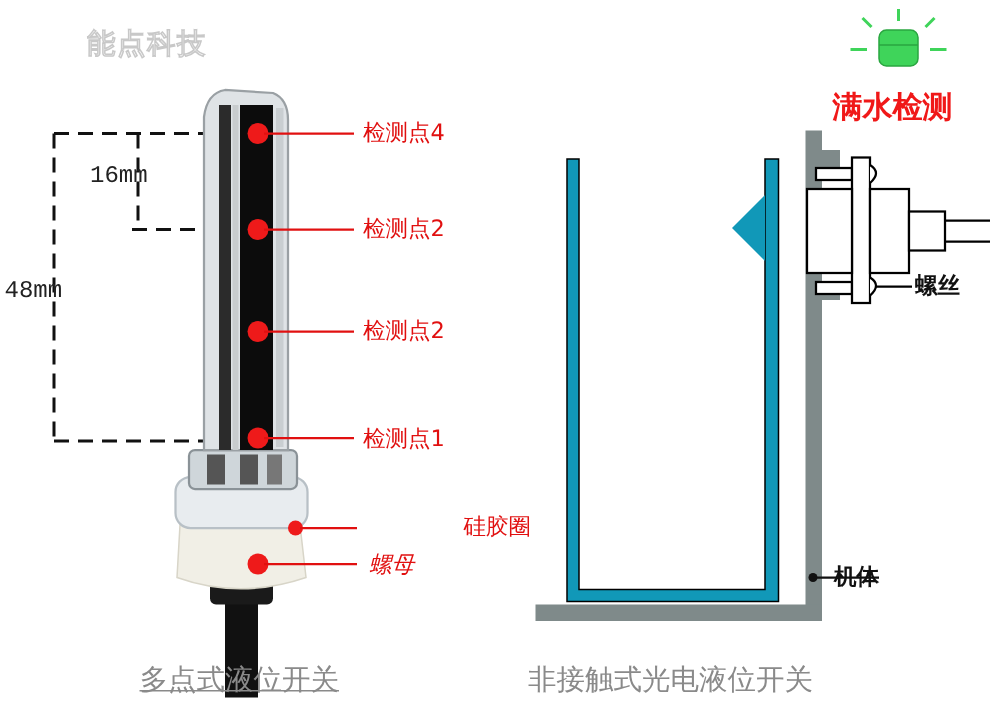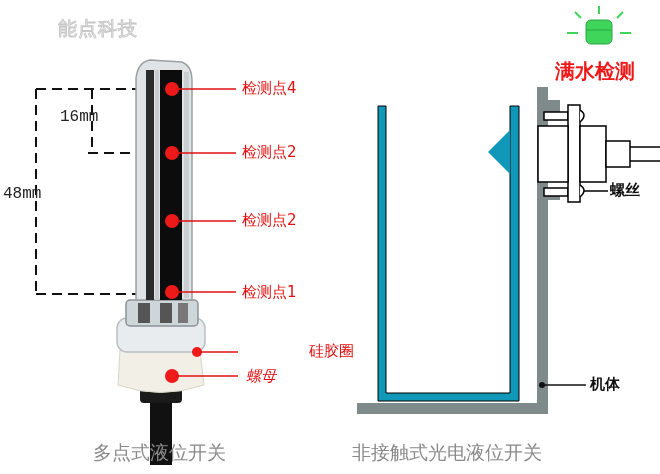--- a/index.html
+++ b/index.html
@@ -109,19 +109,19 @@
 <div class="abs dim-label" style="left:60px;top:108px;">16mm</div>
 <div class="abs dim-label" style="left:3px;top:185px;">48mm</div>
 
 <div class="abs red-label" style="left:242px;top:79px;">检测点4</div>
 <div class="abs red-label" style="left:242px;top:143px;">检测点2</div>
 <div class="abs red-label" style="left:242px;top:211px;">检测点2</div>
 <div class="abs red-label" style="left:242px;top:283px;text-align:right;">检测点1</div>
 <div class="abs red-label" style="left:264px;top:342px;margin-left:45px;">硅胶圈</div>
 <div class="abs red-label" style="left:246px;top:367px;font-style:italic;">螺母</div>
 
-<div class="abs caption" style="left:93px;top:440px;">多点式液位开关</div>
+<div class="abs caption" style="left:93px;top:440px;text-decoration:underline;">多点式液位开关</div>
 
 <div class="abs title-red" style="left:555px;top:58px;">满水检测</div>
 <div class="abs bold-label" style="left:610px;top:181px;">螺丝</div>
-<div class="abs bold-label" style="left:590px;top:375px;">机体</div>
+<div class="abs bold-label" style="left:556px;top:375px;">机体</div>
 
 <div class="abs caption" style="left:352px;top:440px;font-family:Liberation Mono, monospace;">非接触式光电液位开关</div>
 
 </body></html>

